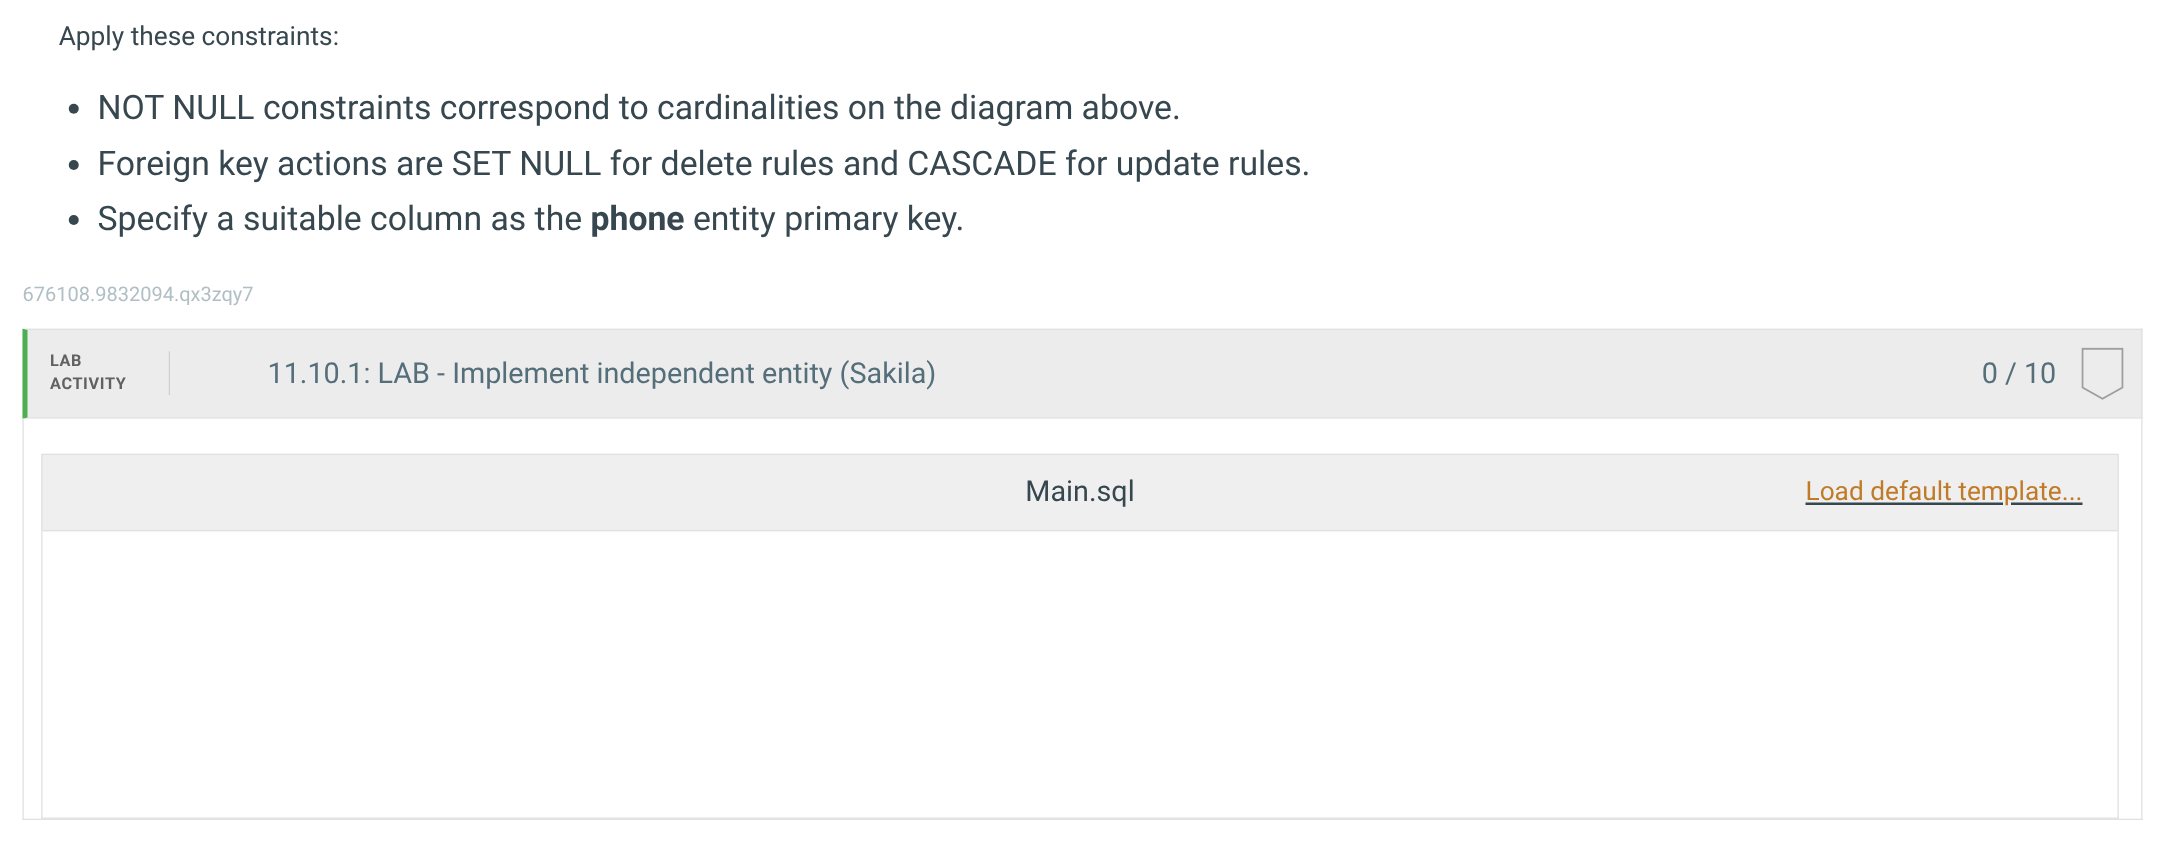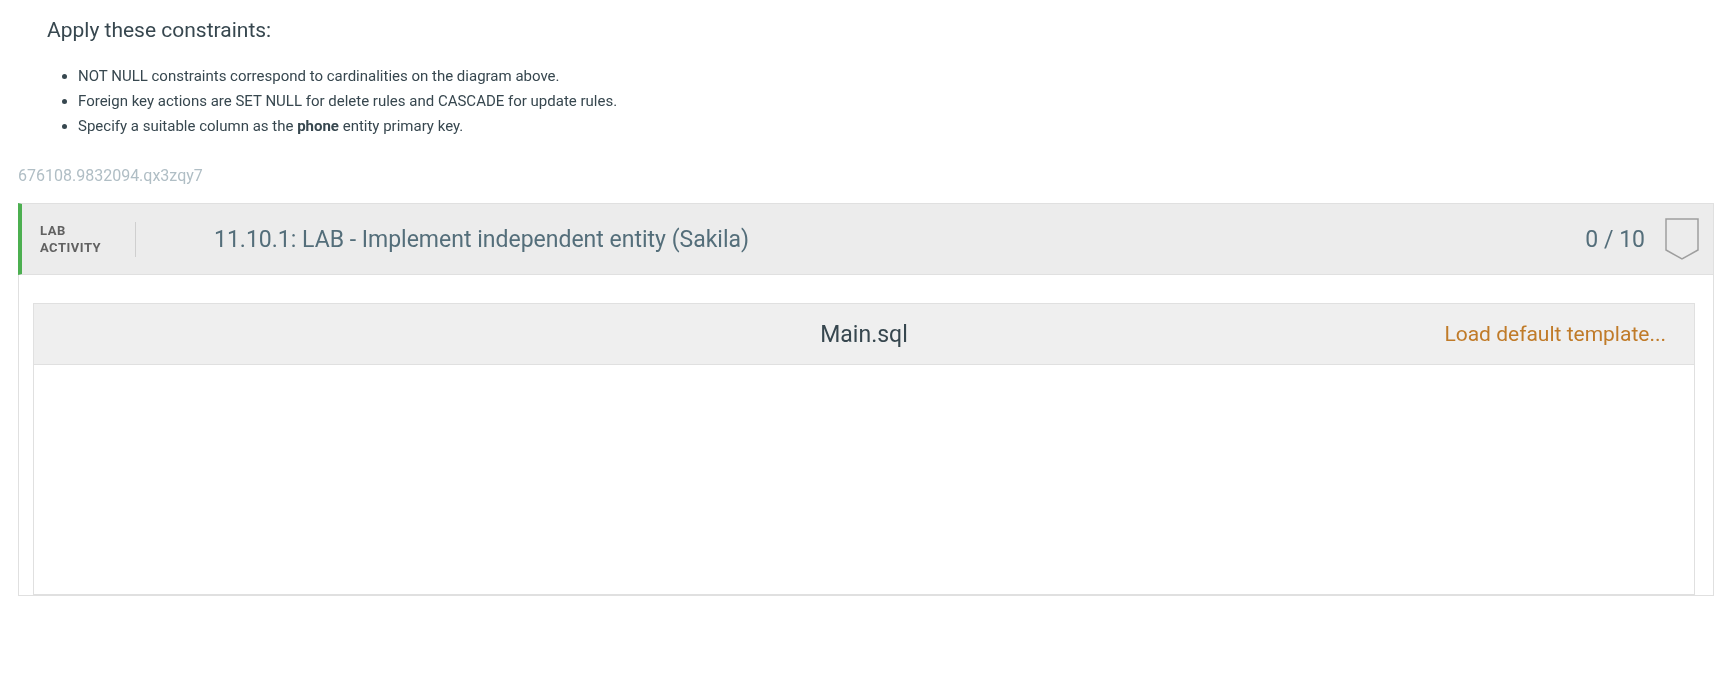--- a/index.html
+++ b/index.html
@@ -16,21 +16,21 @@
       font-size: 21px;
       margin-bottom: 22px;
       margin-left: 29px;
     }
     .constraints-list {
       margin-left: 60px;
       margin-bottom: 28px;
     }
     .constraints-list li {
       color: #37474f;
-      font-size: 15px;
+      font-size: 27px;
       line-height: 1.65;
       list-style-type: disc;
     }
     .constraints-list li .bold {
       font-weight: 700;
     }
     .tracking-id {
       color: #b0bec5;
       font-size: 16px;
       margin-bottom: 18px;
@@ -75,20 +75,21 @@
       align-items: flex-start;
       justify-content: center;
     }
     .bookmark-icon svg { display: block; }
     .editor-container {
       border-left: 1px solid #e0e0e0;
       border-right: 1px solid #e0e0e0;
       border-bottom: 1px solid #e0e0e0;
       background: #ffffff;
       padding: 28px 18px 0 14px;
+      text-decoration: underline;
     }
     .editor-header {
       display: flex;
       align-items: center;
       background: #efefef;
       border: 1px solid #e0e0e0;
       height: 62px;
       position: relative;
       padding: 0 28px;
     }

